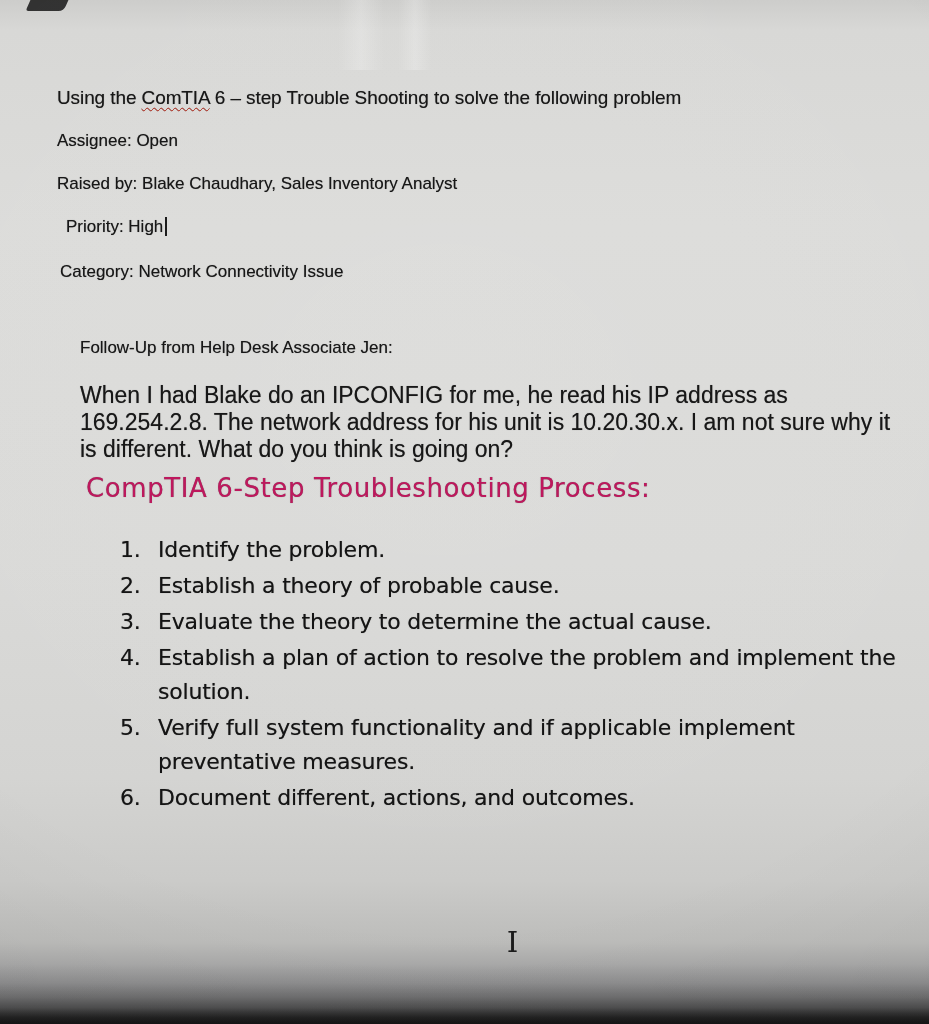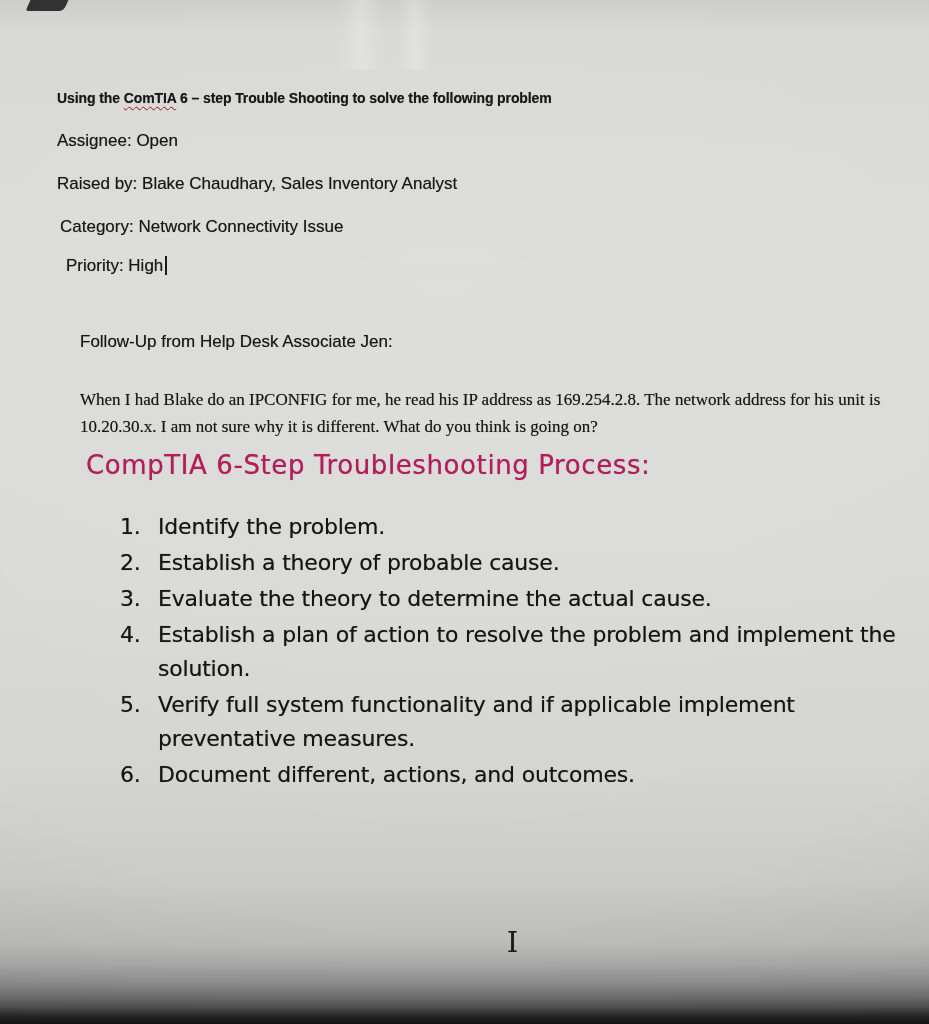--- a/index.html
+++ b/index.html
@@ -41,21 +41,21 @@
   }
 
   
   .content {
     position: absolute; inset: 0;
     color: #171717;
     text-shadow: 0 0 0.7px rgba(23,23,23,0.55);
   }
   .title {
     margin: 88px 0 0 57px;
-    font-size: 14px; font-weight: bold; line-height: 20px;
+    font-size: 19px; font-weight: normal; line-height: 20px;
     letter-spacing: -0.1px;
   }
   .squiggle {
     text-decoration-line: underline;
     text-decoration-style: wavy;
     text-decoration-thickness: 1px;
     text-underline-offset: 3px;
     text-decoration-skip-ink: none;
   }
   .field { margin: 0 0 23px 0; font-size: 17px; line-height: 20px; font-weight: normal; }
@@ -71,22 +71,22 @@
   .message-body {
     margin: 0 0 0 75px; width: 840px;
     font-size: 17px; line-height: 26px;
   }
   .u { text-decoration: underline; text-underline-offset: 2px; }
   .followup-heading {
     margin: 56px 0 0 80px;
     font-size: 17px; line-height: 20px;
   }
   .followup-body {
-    margin: 34px 0 0 80px; width: 815px;
-    font-size: 17px; line-height: 27px; font-family: Liberation Serif, serif;
+    margin: 24px 0 0 80px; width: 815px;
+    font-size: 23px; line-height: 27px;
   }
   .process-heading {
     margin: 8px 0 0 86px;
     font-family: "DejaVu Sans", sans-serif;
     font-size: 26px; font-weight: normal; line-height: 34px;
     letter-spacing: 0.6px; color: #be185d;
   }
   .steps {
     list-style: none; padding: 0;
     margin: 28px 0 0 120px;
@@ -112,22 +112,22 @@
 <div class="reflection r2"></div>
 <div class="corner-mark"></div>
 <div class="vignette"></div>
 
 <div class="content">
 
   <h1 class="title"><span>Using the </span><span class="squiggle" style="text-decoration-color: rgb(192, 57, 43);">ComTIA</span><span> 6 – step Trouble Shooting to solve the following problem</span></h1>
 
   <p class="field f-assignee">Assignee: Open</p>
   <p class="field f-raised">Raised by: Blake Chaudhary, Sales Inventory Analyst</p>
+  <p class="field f-priority"><span>Priority: High</span><span class="caret" style="background: rgb(28, 28, 28);"></span></p>
   <p class="field f-category">Category: Network Connectivity Issue</p>
-  <p class="field f-priority"><span>Priority: High</span><span class="caret" style="background: rgb(28, 28, 28);"></span></p>
 
 
   <p class="followup-heading">Follow-Up from Help Desk Associate Jen:</p>
   <p class="followup-body">When I had Blake do an IPCONFIG for me, he read his IP address as 169.254.2.8. The network address for his unit is 10.20.30.x. I am not sure why it is different. What do you think is going on?</p>
 
   <h2 class="process-heading">CompTIA 6-Step Troubleshooting Process:</h2>
 
   <ol class="steps">
     <li class="step">
         <span class="num">1.</span>

